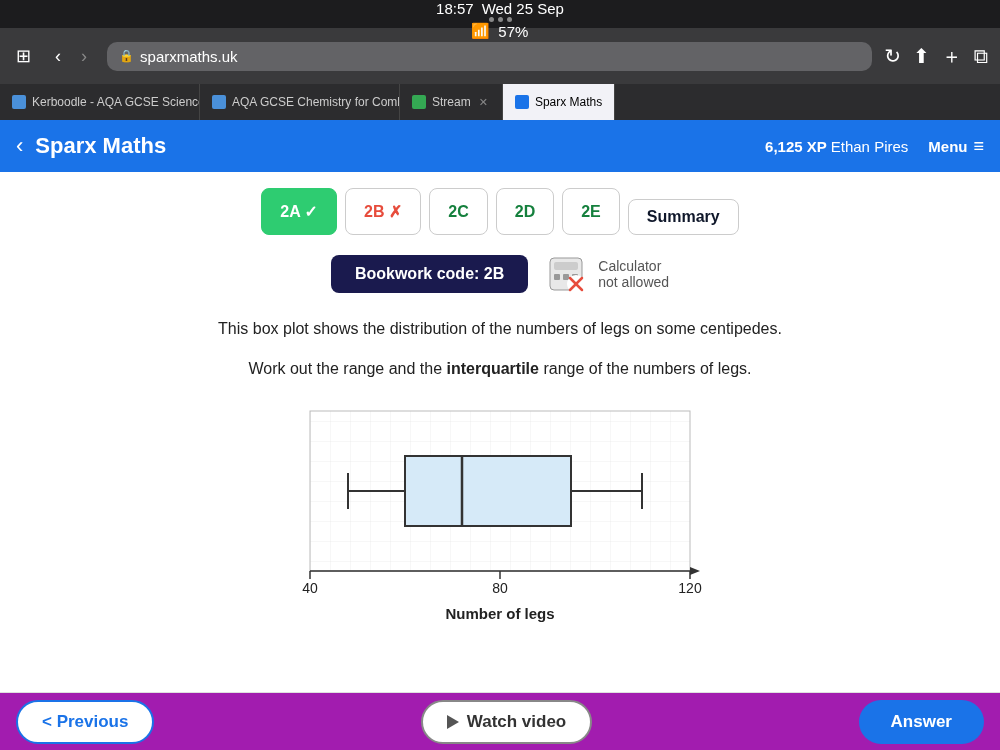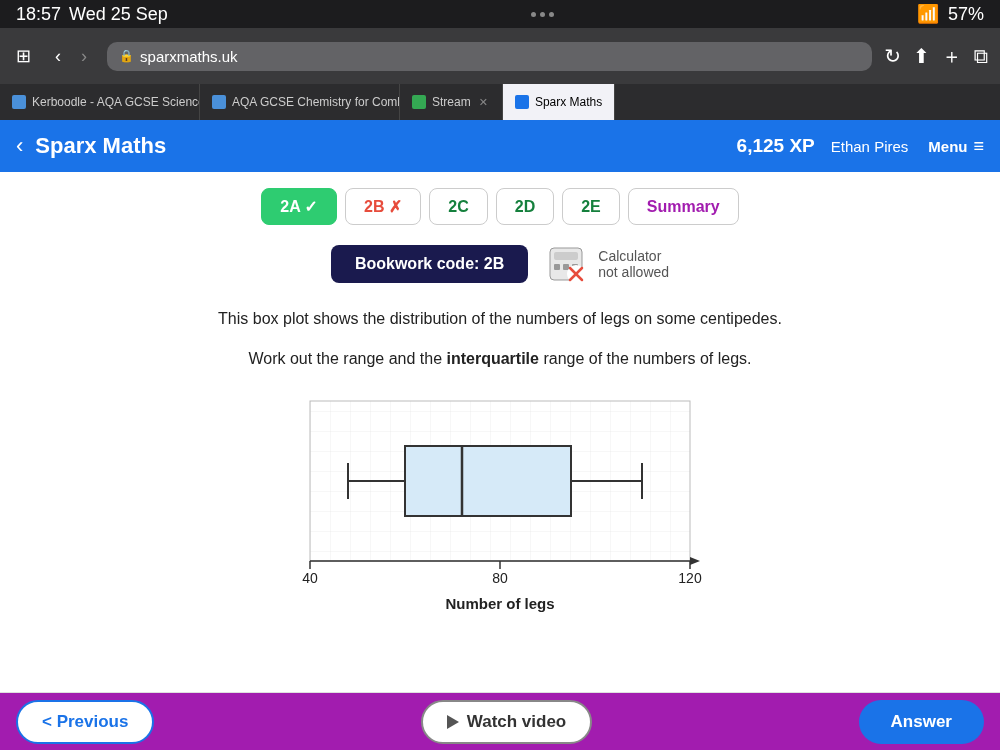--- a/index.html
+++ b/index.html
@@ -7,22 +7,23 @@
 
     
     .status-bar {
       background: #1c1c1e;
       color: #fff;
       display: flex;
       justify-content: space-between;
       align-items: center;
       padding: 0 16px;
       height: 28px;
-      font-size: 18px;
+      font-size: 15px;
       font-weight: 500;
+      flex-direction: column;
     }
     .status-left { display: flex; gap: 8px; }
     .status-right { display: flex; gap: 8px; align-items: center; }
 
     
     .browser-chrome {
       background: #3a3a3c;
       padding: 8px 12px;
       display: flex;
       align-items: center;
@@ -122,23 +123,23 @@
       cursor: pointer;
       margin-right: 12px;
     }
     .sparx-title {
       font-size: 22px;
       font-weight: 700;
       color: #fff;
       flex: 1;
     }
     .sparx-xp {
-      font-size: 19px;
+      font-size: 15px;
       font-weight: 600;
-      margin-right: 16px;
+      margin-right: 4px;
     }
     .sparx-user {
       font-size: 15px;
       margin-right: 20px;
     }
     .sparx-menu {
       font-size: 15px;
       font-weight: 700;
       background: none;
       border: none;
@@ -178,22 +179,23 @@
     .section-tab.correct {
       background: #2ecc71;
       color: #fff;
       border-color: #2ecc71;
     }
     .section-tab.incorrect {
       color: #e74c3c;
       border-color: #ccc;
     }
     .section-tab.summary {
-      color: #a21caf;
+      color: #0f172a;
       border-color: #ccc;
+      margin-top: 11px;
     }
 
     
     .bookwork-area {
       display: flex;
       justify-content: center;
       align-items: center;
       gap: 20px;
       padding: 12px 0 8px;
     }

